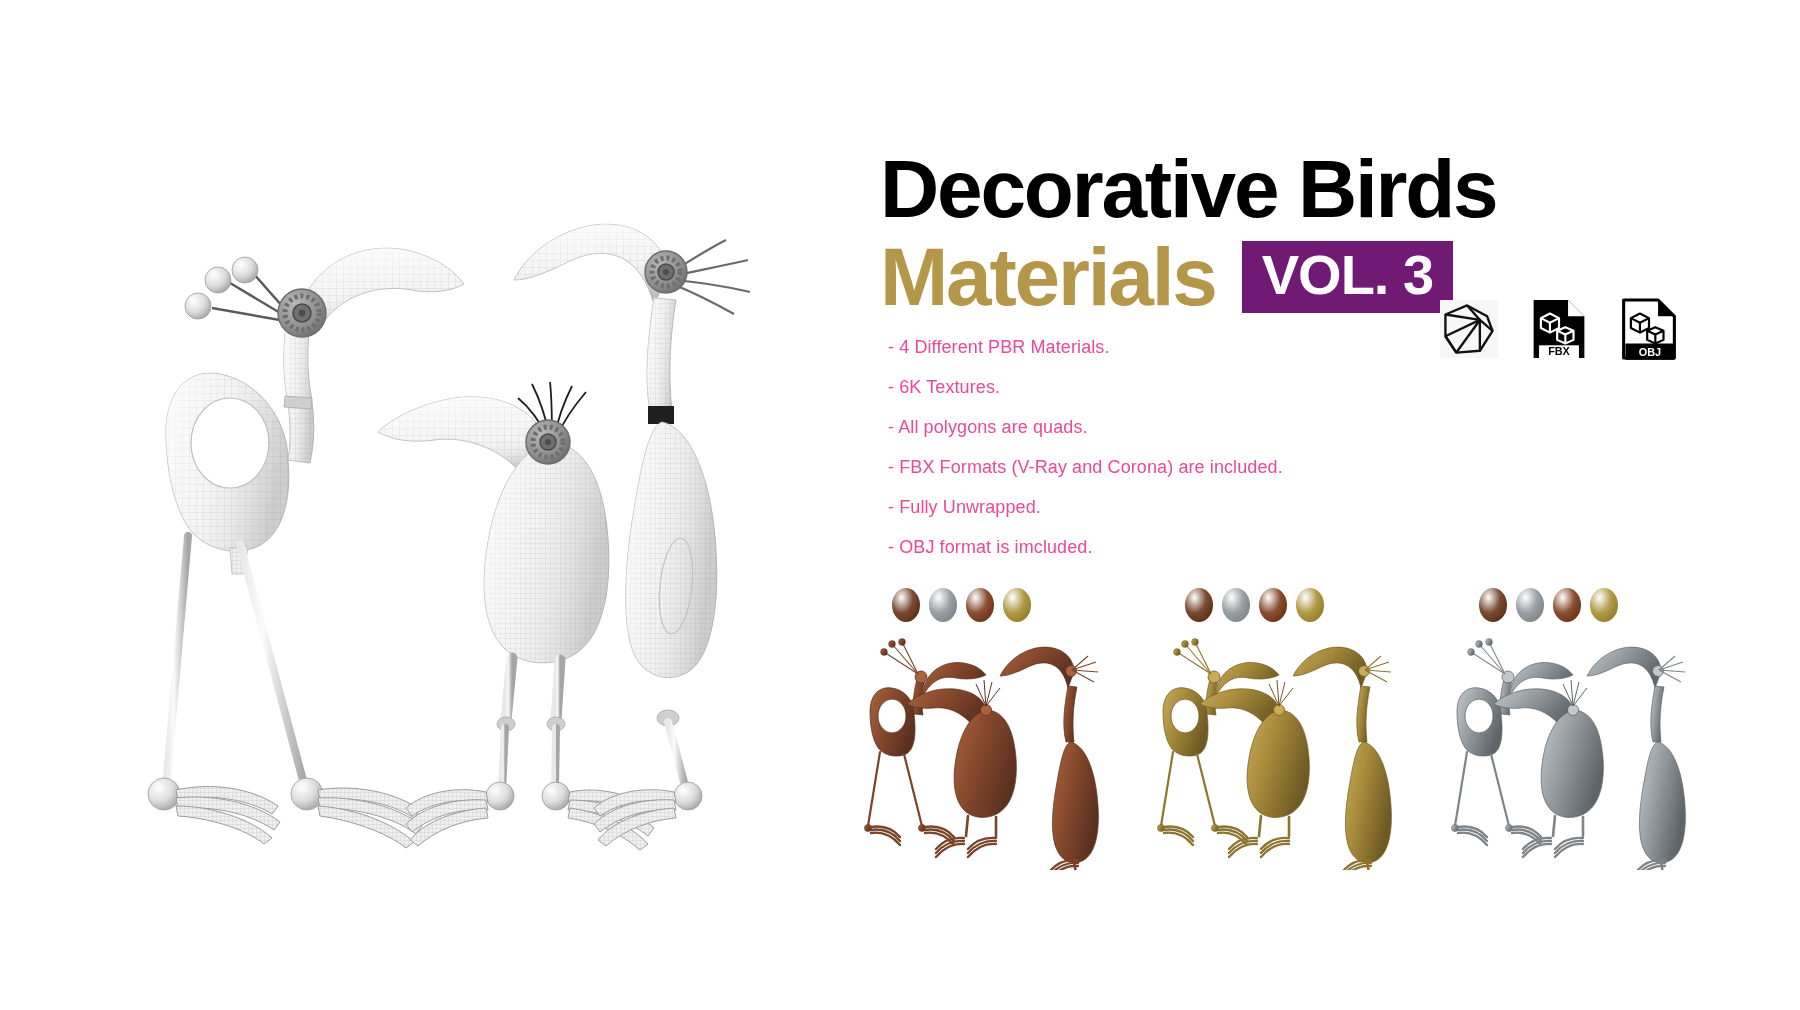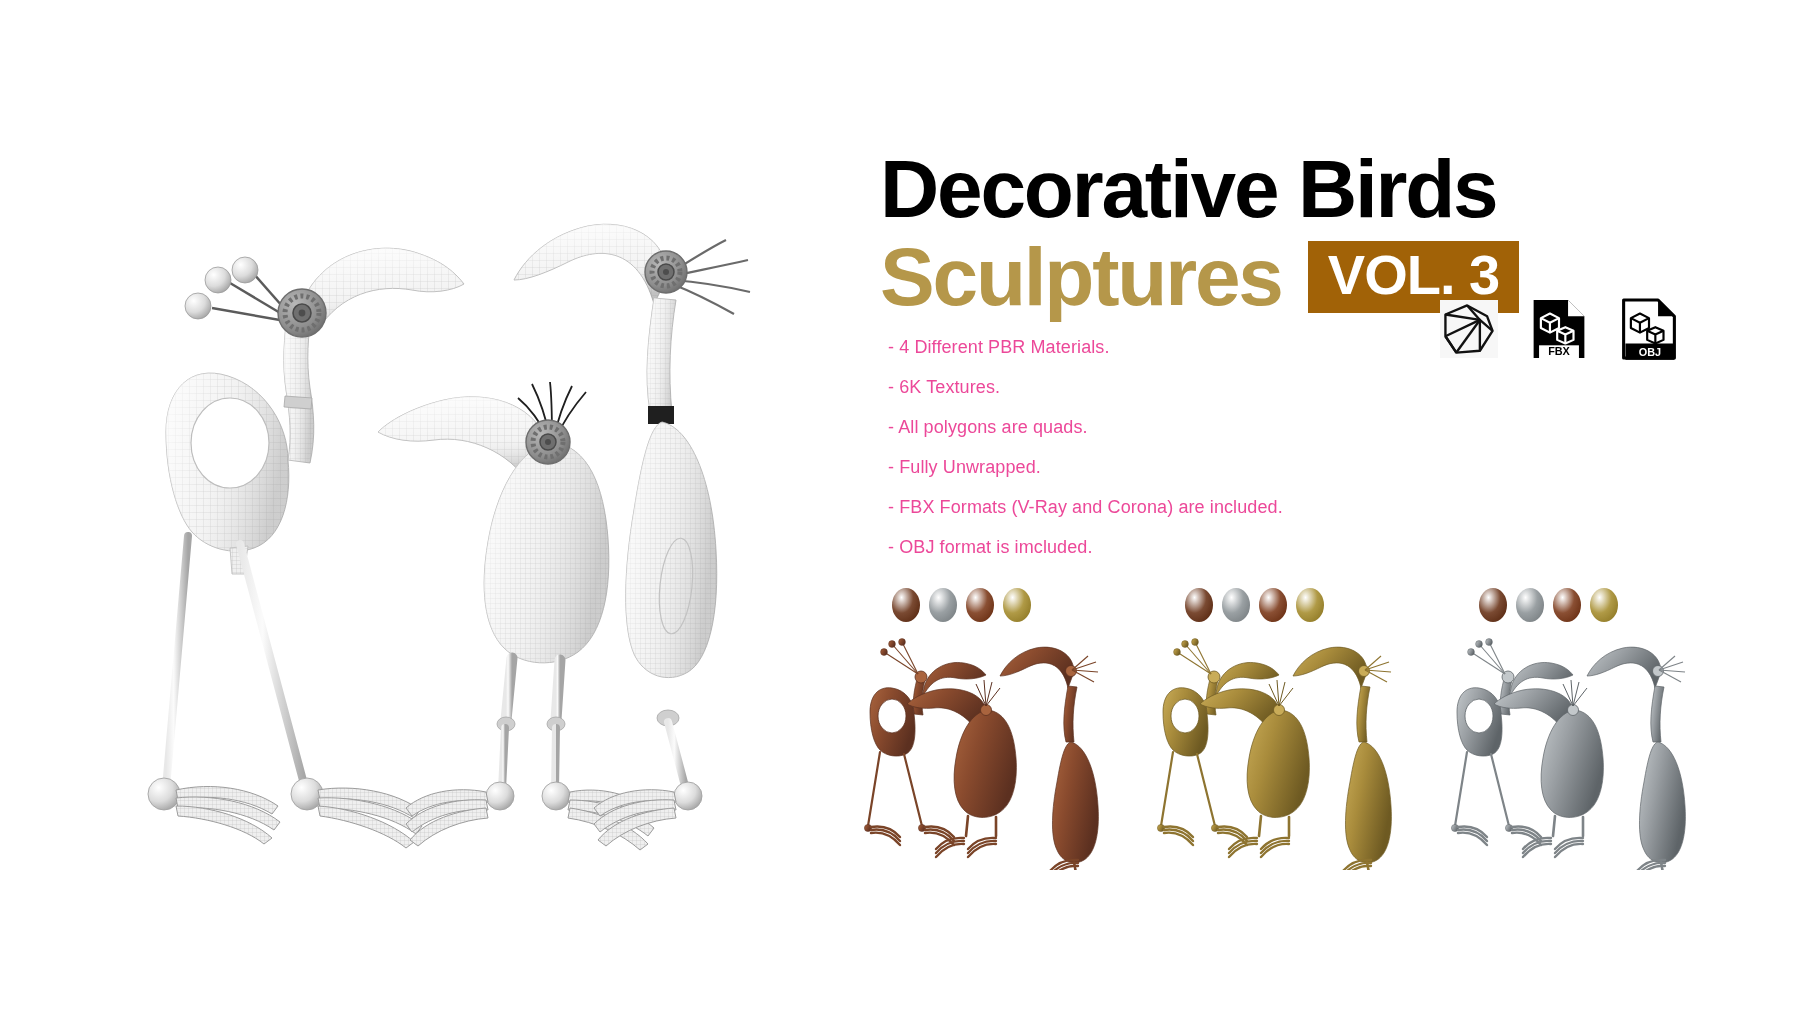--- a/index.html
+++ b/index.html
@@ -272,22 +272,22 @@
         </g>
       </g>
     </svg>
   </div>
 
   <div id="info-panel">
 
     <div class="title-block">
       <div class="title-line1">Decorative Birds</div>
       <div class="title-row2">
-        <div class="title-line2" id="sub-title" style="color: rgb(181, 151, 74);">Sculptures</div>
-        <div class="vol-badge" id="vol-badge" style="background: #a16207; color: rgb(255, 255, 255);">VOL. 3</div>
+        <div class="title-line2" id="sub-title" style="color: rgb(181, 151, 74);">Materials</div>
+        <div class="vol-badge" id="vol-badge" style="background: #701a75; color: rgb(255, 255, 255);">VOL. 3</div>
       </div>
     </div>
 
     <div class="format-icons">
 
       <svg class="fmt-ico" viewBox="0 0 64 64">
         <rect x="0" y="0" width="64" height="64" fill="#f7f7f7"></rect>
         <g fill="none" stroke="#111" stroke-width="2.6" stroke-linejoin="round">
           <path d="M6 16 L30 6 L52 18 L58 34 L44 56 L18 58 L6 40 Z"></path>
           <path d="M6 16 L44 22 L58 34"></path>
@@ -322,22 +322,22 @@
         </g>
         <rect x="6" y="50" width="54" height="18" fill="#000"></rect>
         <text x="33" y="64" text-anchor="middle" font-family="Liberation Sans, sans-serif" font-size="12" font-weight="bold" fill="#ffffff">OBJ</text>
       </svg>
     </div>
 
     <div class="feature-list">
       <div class="feature-item">- 4 Different PBR Materials.</div>
       <div class="feature-item">- 6K Textures.</div>
       <div class="feature-item">- All polygons are quads.</div>
+      <div class="feature-item">- FBX Formats (V-Ray and Corona) are included.</div>
       <div class="feature-item">- Fully Unwrapped.</div>
-      <div class="feature-item">- FBX Formats (V-Ray and Corona) are included.</div>
       <div class="feature-item">- OBJ format is imcluded.</div>
     </div>
 
     <div class="variants">
 
       <div class="variant-group">
         <div class="swatch-row">
           <div class="swatch" style="background: radial-gradient(at 34% 28%, rgba(255, 255, 255, 0.8) 0%, rgb(122, 74, 50) 45%, rgb(77, 29, 5) 100%);"></div>
           <div class="swatch" style="background: radial-gradient(at 34% 28%, rgba(255, 255, 255, 0.8) 0%, rgb(154, 160, 163) 45%, rgb(109, 115, 118) 100%);"></div>
           <div class="swatch" style="background: radial-gradient(at 34% 28%, rgba(255, 255, 255, 0.8) 0%, rgb(138, 79, 51) 45%, rgb(93, 34, 6) 100%);"></div>

